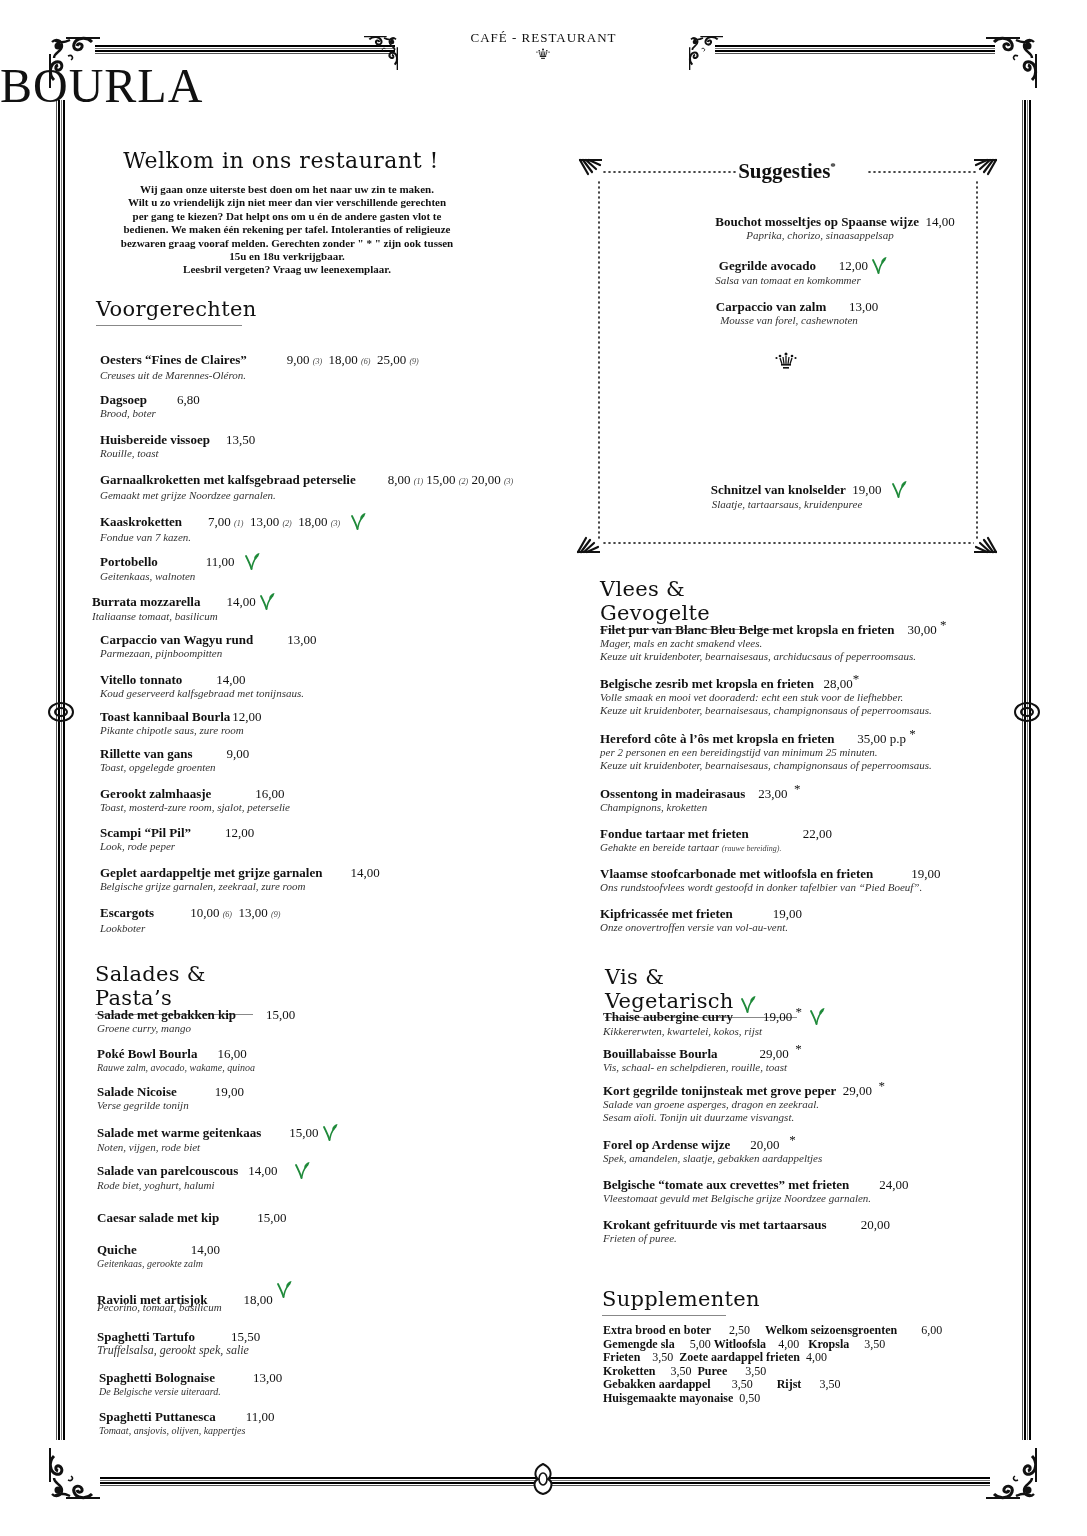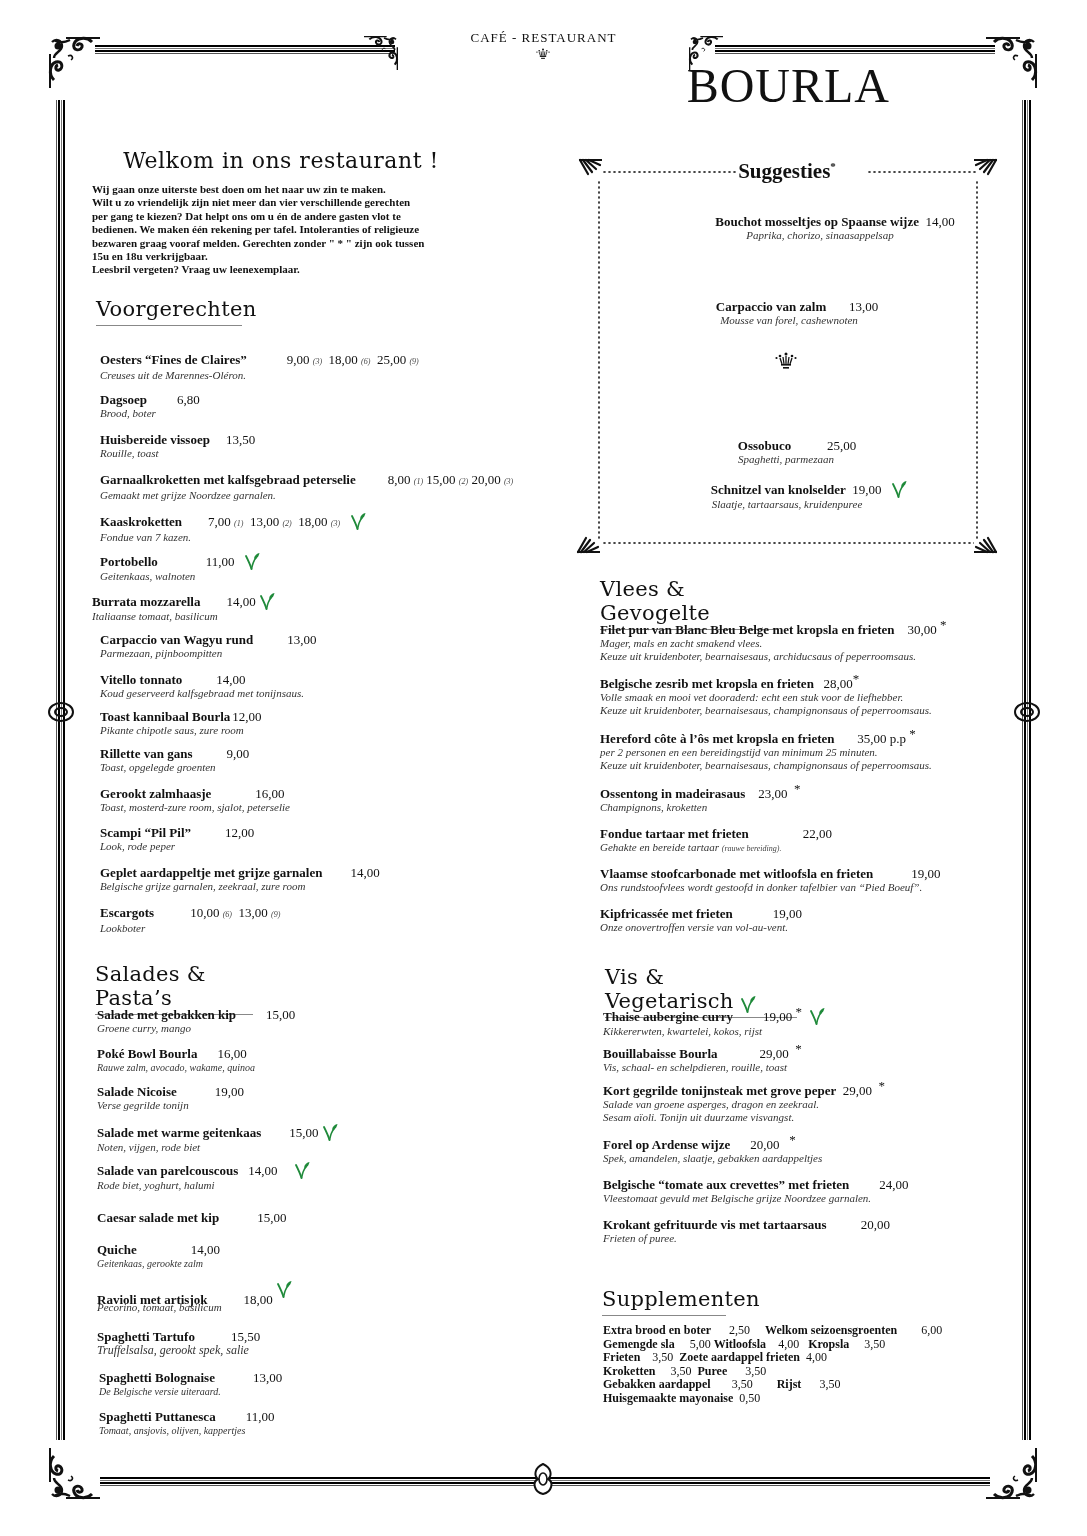--- a/index.html
+++ b/index.html
@@ -8,28 +8,28 @@
   
   .frame-h { position:absolute; height:9px; background:linear-gradient(#000 0,#000 2px,#fff 2px,#fff 3px,#777 3px,#777 4px,#fff 4px,#fff 5px,#000 5px,#000 7px,#fff 7px,#fff 8px,#555 8px,#555 9px); }
   .frame-v { position:absolute; width:9px; background:linear-gradient(90deg,#555 0,#555 1px,#fff 1px,#fff 2px,#000 2px,#000 4px,#fff 4px,#fff 5px,#777 5px,#777 6px,#fff 6px,#fff 7px,#000 7px,#000 9px); }
   .corner { position:absolute; width:54px; height:54px; }
   .corner svg { width:100%; height:100%; }
   .mid-orn { position:absolute; width:34px; height:34px; }
 
   
   .brand-top { position:absolute; left:0; width:1087px; top:30px; text-align:center; font-family:"Liberation Serif",serif; font-size:13px; letter-spacing:1px; }
   .crown-small { position:absolute; top:48px; left:536px; width:14px; height:12px; }
-  .brand-title { position:absolute; left:0; width:890px; top:60px; text-align:right; font-family:"Liberation Serif",serif; font-size:48px; letter-spacing:1px; line-height:52px; }
+  .brand-title { position:absolute; left:0; width:890px; top:60px; text-align:left; font-family:"Liberation Serif",serif; font-size:48px; letter-spacing:1px; line-height:52px; }
 
   
   .col { position:absolute; }
   .col-left { left:96px; top:148px; width:470px; }
 
   .welcome-title { text-align:center; font-family:"DejaVu Serif",serif; font-size:22px; font-weight:normal; margin:0 0 10px 0; letter-spacing:0.5px; }
-  .welcome-text { font-size:11px; font-weight:bold; line-height:13.4px; margin:0 0 6px -4px; width:390px; }
+  .welcome-text { text-align:center; font-size:11px; font-weight:bold; line-height:13.4px; margin:0 0 6px -4px; width:390px; }
 
   .section-title { font-family:"DejaVu Serif",serif; font-size:21px; font-weight:normal; display:inline-block; padding:0 6px 4px 0; border-bottom:1px solid #888; margin:0; letter-spacing:0.3px; }
   .section-title .veg { display:inline-block; vertical-align:middle; margin-left:6px; }
 
   .item { position:relative; margin:0; }
   .item-line { font-size:13px; line-height:15px; white-space:nowrap; }
   .item-name { font-weight:bold; }
   .item-desc { font-style:italic; font-size:11px; line-height:13px; color:#333; white-space:nowrap; }
   .qty { font-style:italic; font-size:8px; color:#444; }
   .star { font-size:13px; vertical-align:super; line-height:0; }
@@ -300,31 +300,33 @@
       <use href="#fan"></use>
     </svg>
   <svg style="position:absolute;right:-6px;top:374px;width:24px;height:20px;transform:scaleX(-1)">
       <use href="#fan"></use>
     </svg>
 
   <div class="sugg-item" style="top:54px; left:48px;">
     <div class="item-line"><span class="item-name">Bouchot mosseltjes op Spaanse wijze</span>&nbsp;&nbsp;<span>14,00</span></div>
     <div class="item-desc" style="margin-left:-30px">Paprika, chorizo, sinaasappelsap</div>
   </div>
+  <div class="sugg-item" style="top:96px; left:16px;">
+    <div class="item-line"><span class="item-name">Gegrilde avocado</span>&nbsp;&nbsp;&nbsp;&nbsp;&nbsp;&nbsp;&nbsp;<span>12,00</span> <span class="veg"><svg>
+            <use href="#leaf"></use>
+          </svg></span></div>
+    <div class="item-desc" style="margin-left:-30px">Salsa van tomaat en komkommer</div>
+  </div>
   <div class="sugg-item" style="top:139px; left:10px;">
     <div class="item-line"><span class="item-name">Carpaccio van zalm</span>&nbsp;&nbsp;&nbsp;&nbsp;&nbsp;&nbsp;&nbsp;<span>13,00</span></div>
     <div class="item-desc" style="margin-left:-16px">Mousse van forel, cashewnoten</div>
   </div>
   <svg class="crown-mid">
       <use href="#crown"></use>
     </svg>
-  <div class="sugg-item" style="top:278px; left:10px;">
-    <div class="item-line"><span class="item-name">Ossobuco</span>&nbsp;&nbsp;&nbsp;&nbsp;&nbsp;&nbsp;&nbsp;&nbsp;&nbsp;&nbsp;&nbsp;<span>25,00</span></div>
-    <div class="item-desc" style="margin-left:-22px">Spaghetti, parmezaan</div>
-  </div>
   <div class="sugg-item" style="top:320px; left:22px;">
     <div class="item-line"><span class="item-name">Schnitzel van knolselder</span>&nbsp;&nbsp;<span>19,00</span>&nbsp;&nbsp; <span class="veg"><svg>
             <use href="#leaf"></use>
           </svg></span></div>
     <div class="item-desc" style="margin-left:-44px">Slaatje, tartaarsaus, kruidenpuree</div>
   </div>
 </div>
 
 <div>
   <h3 class="section-title abs" style="left:600px; top:577px; width:172px;">Vlees &amp; Gevogelte</h3>

